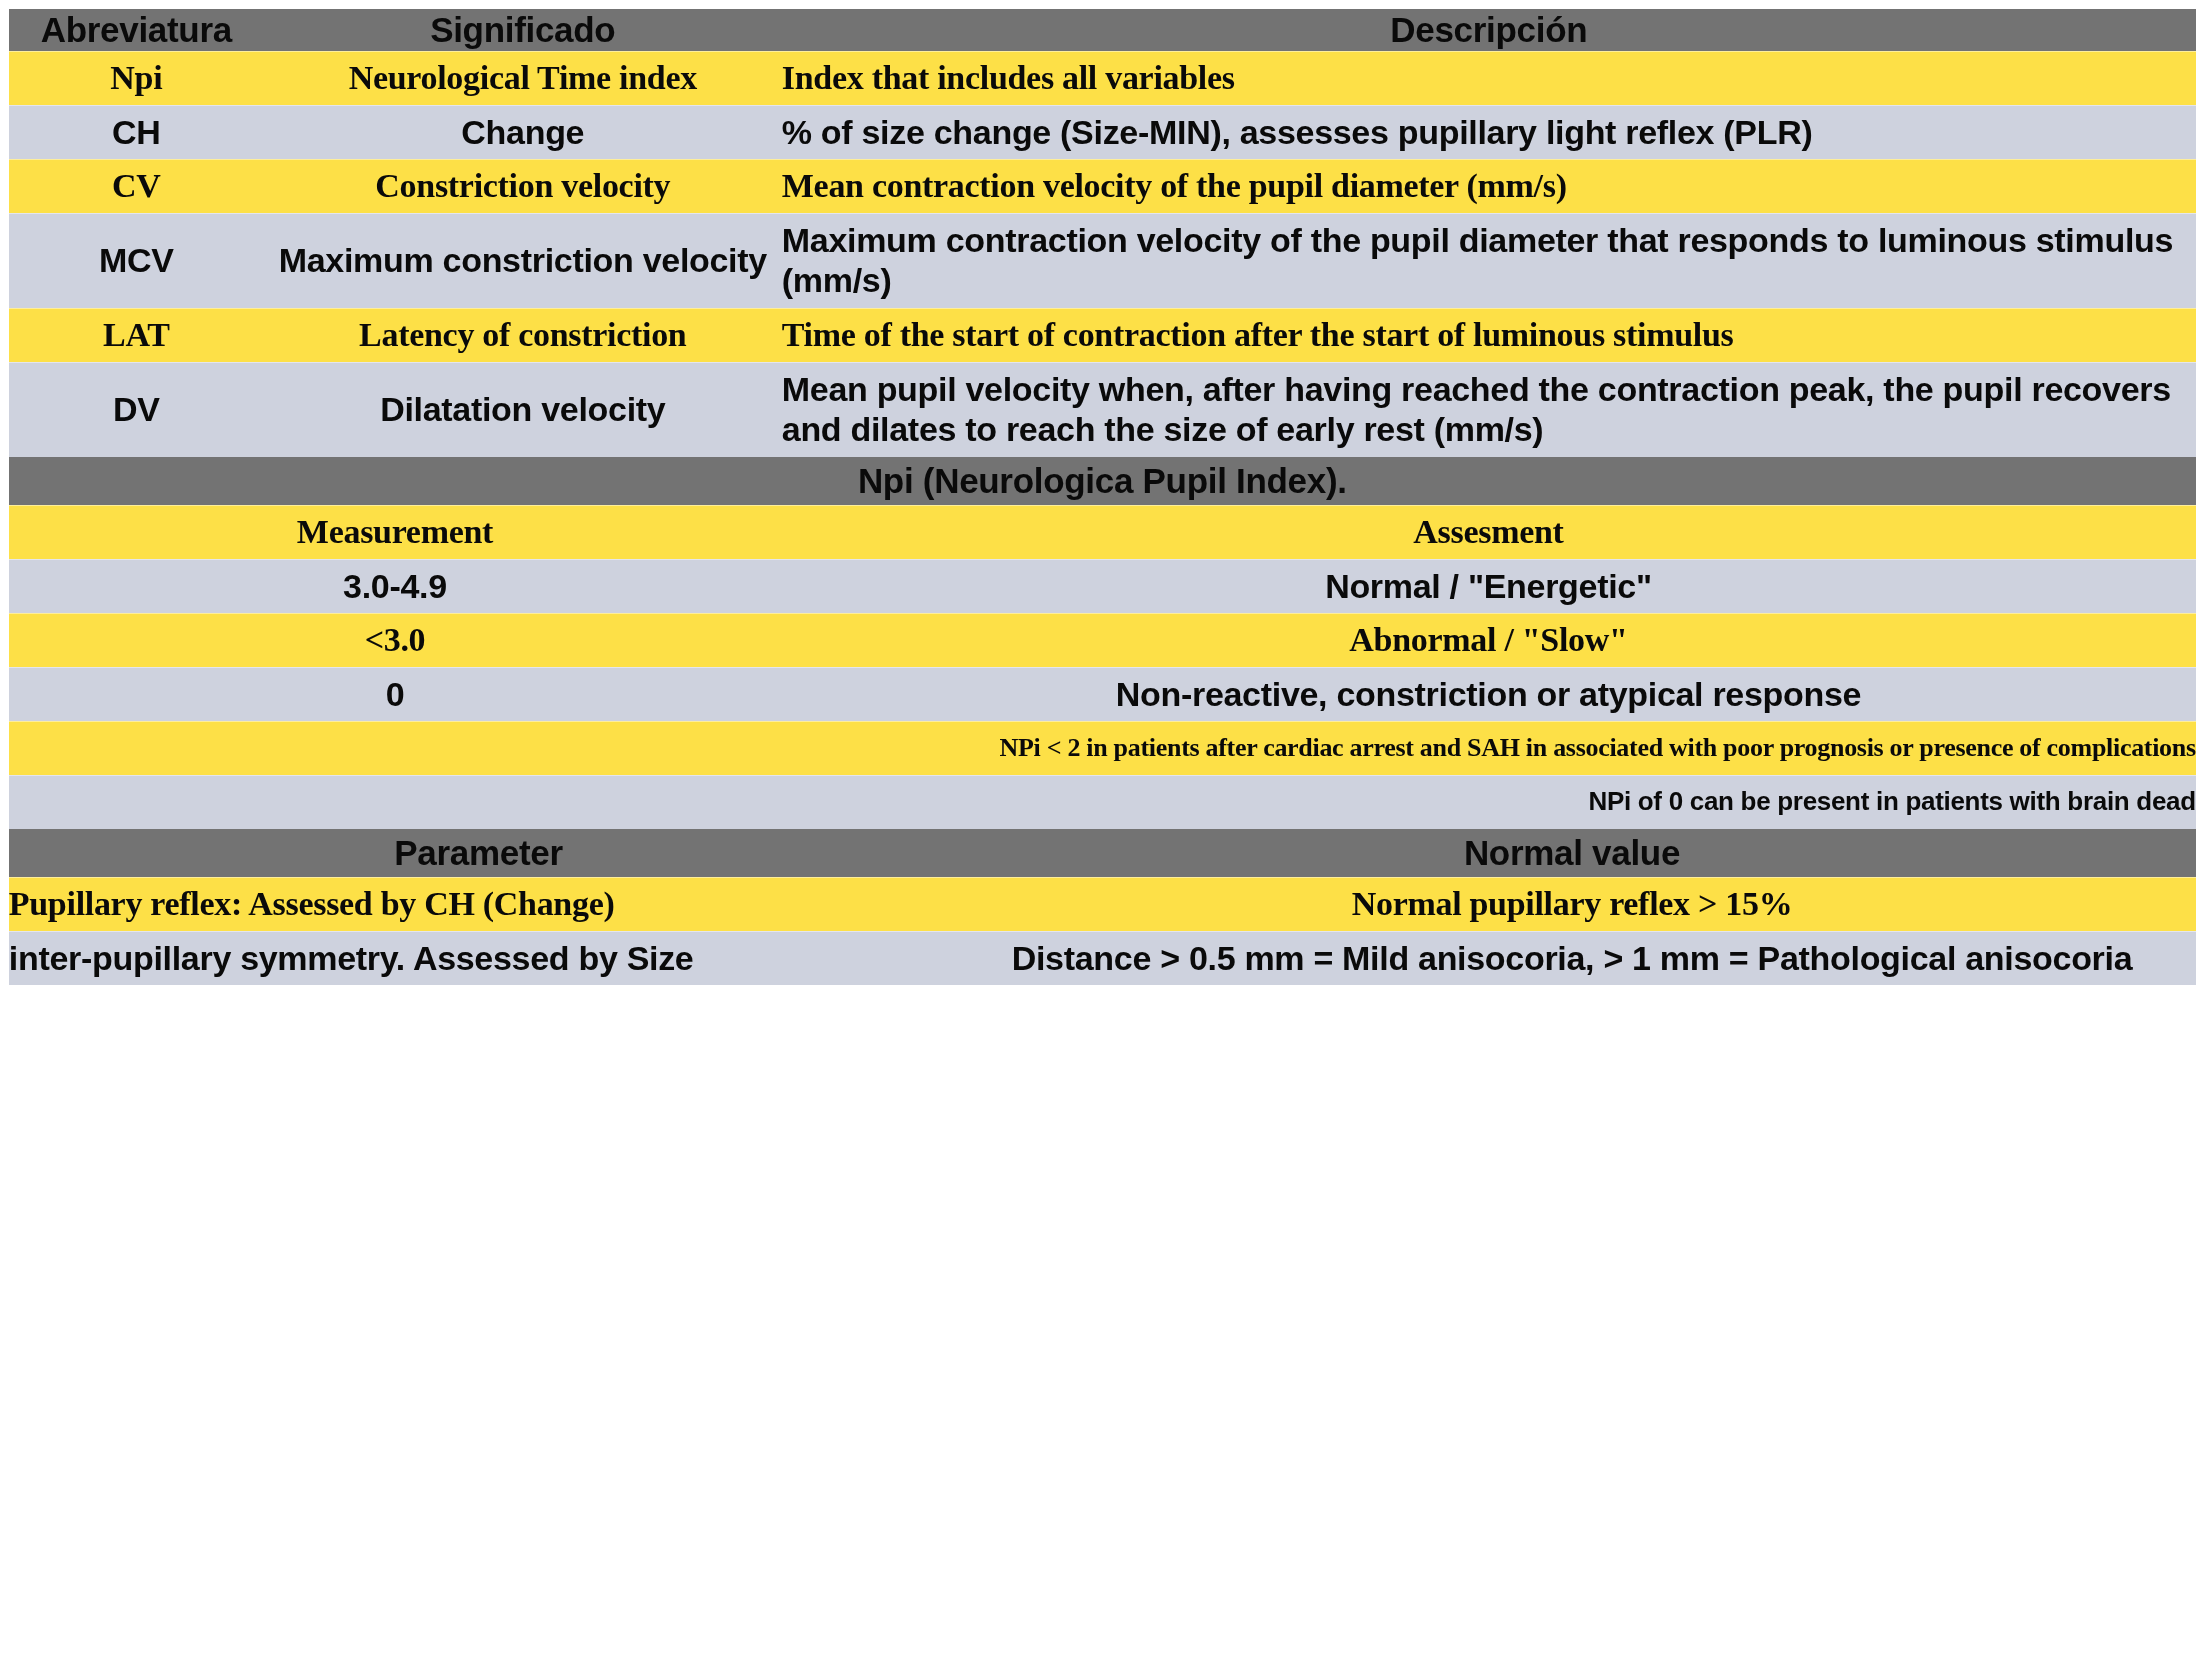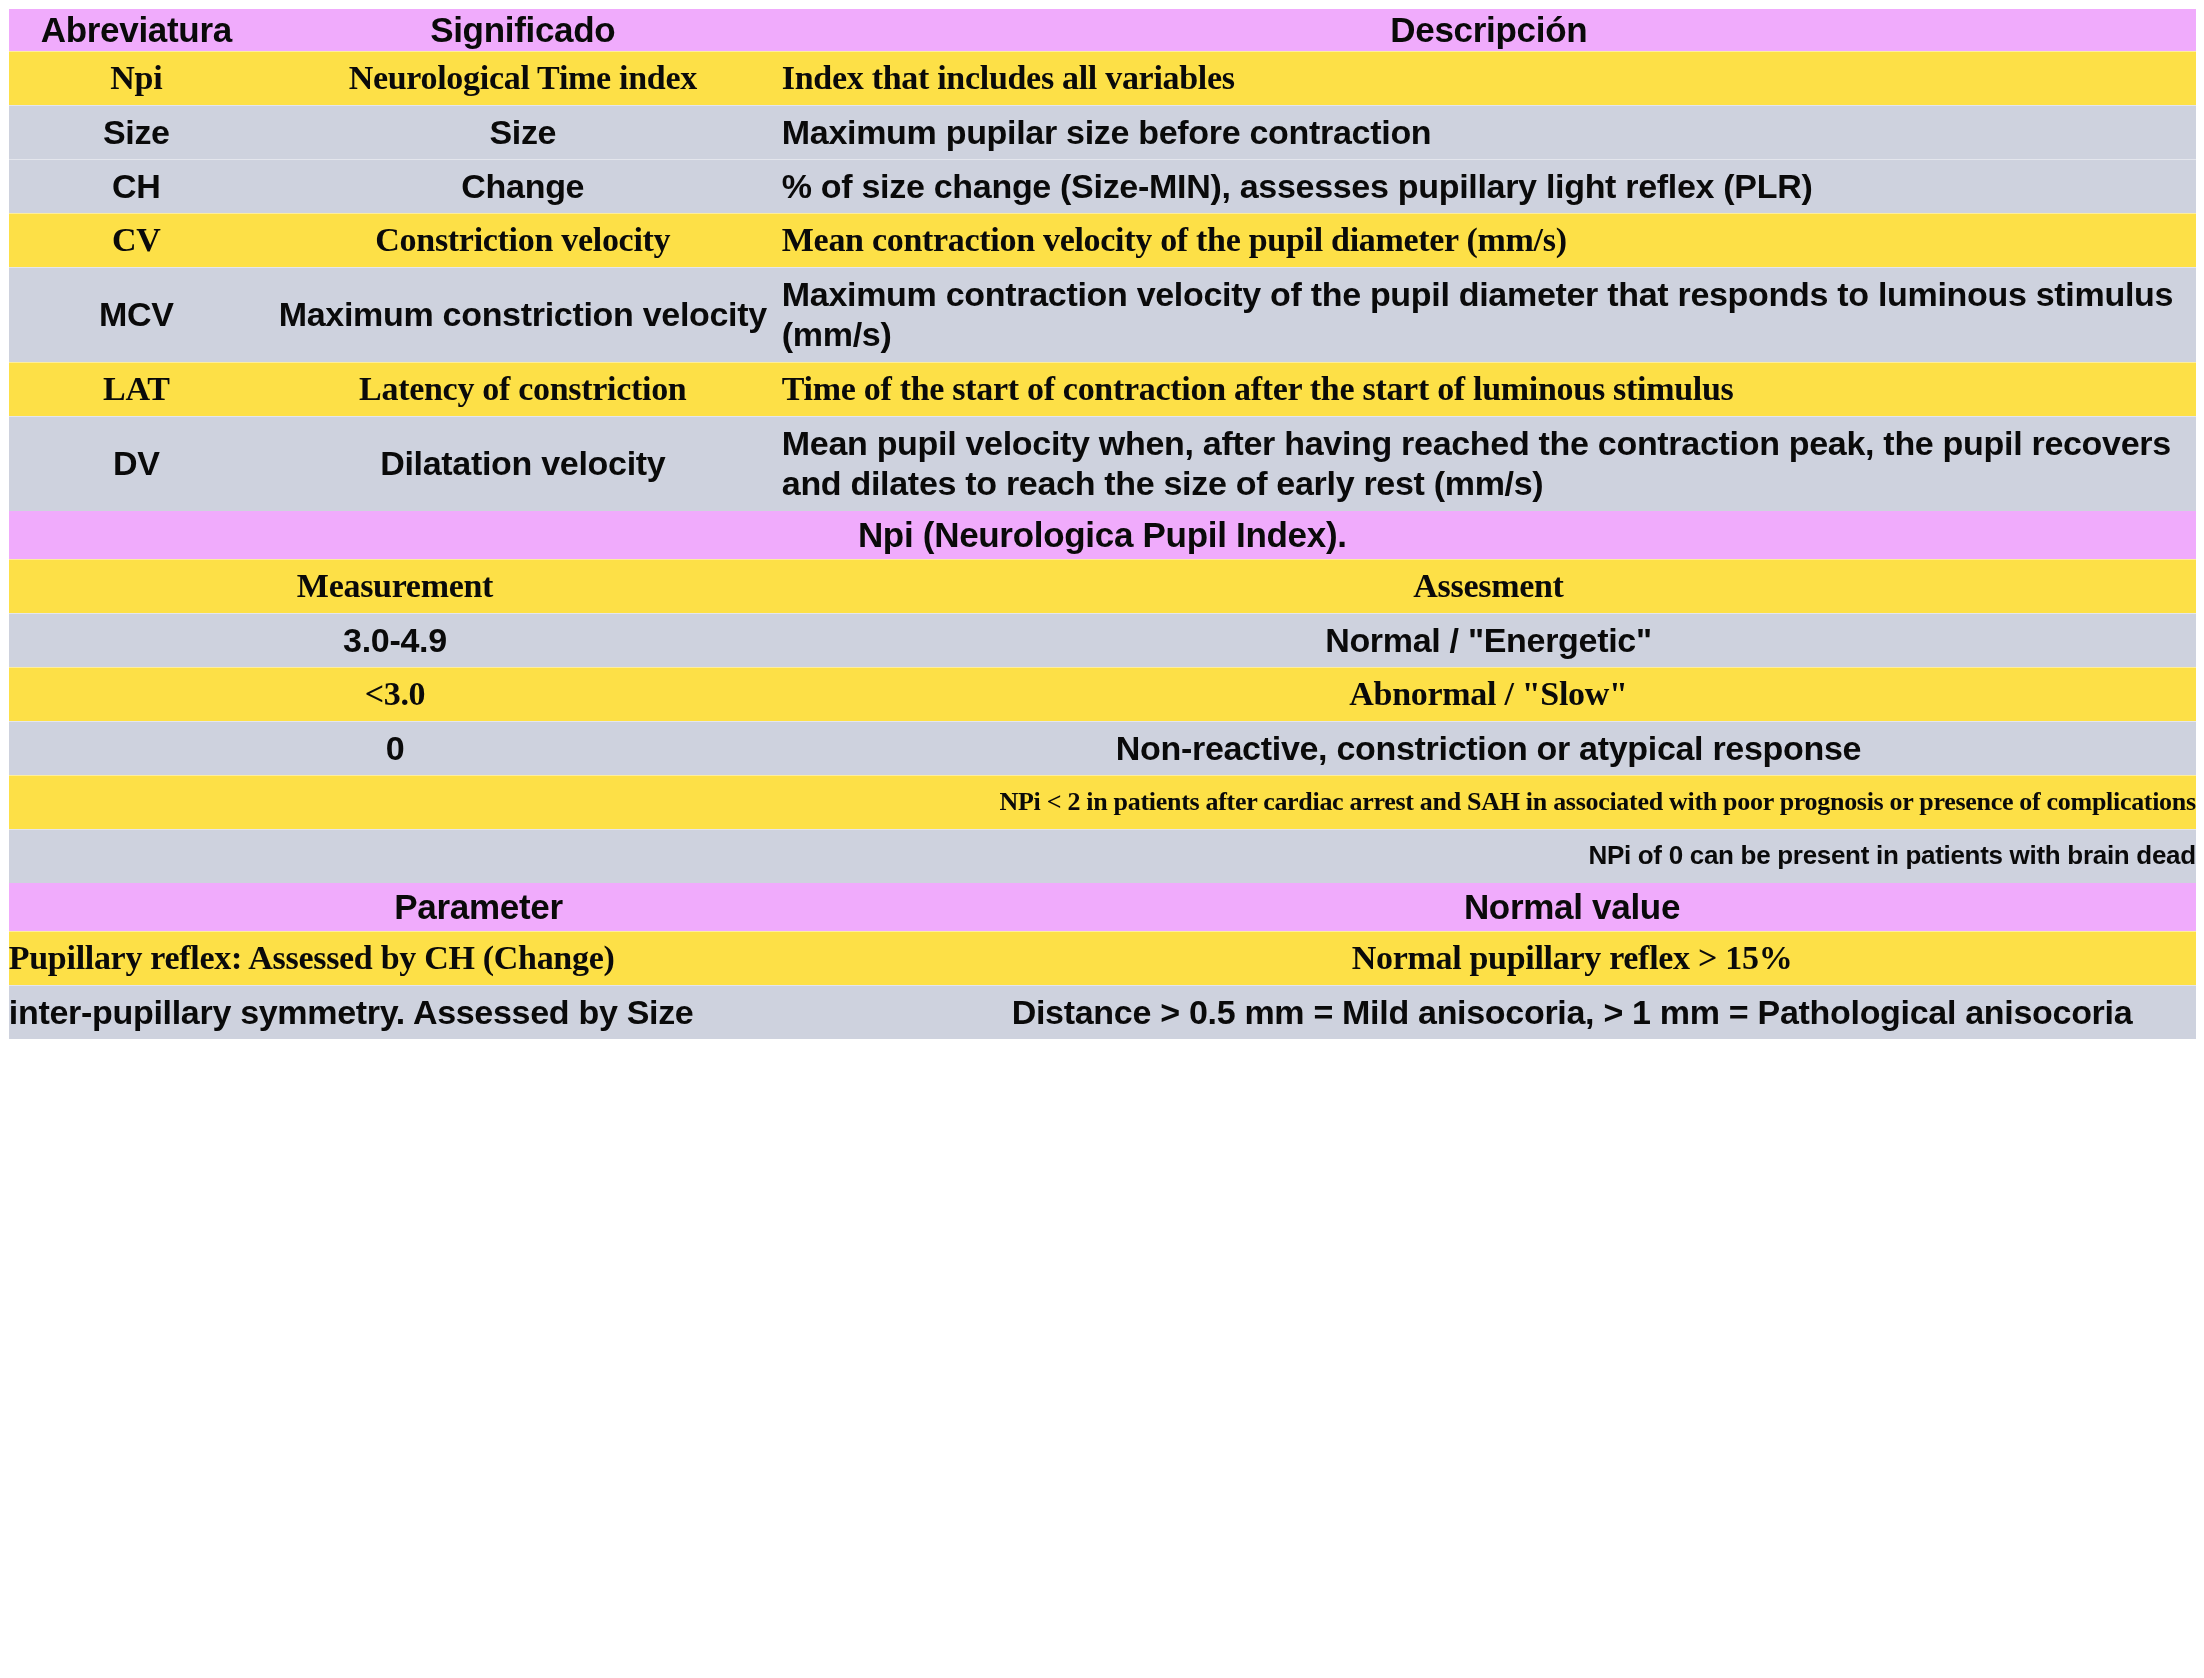--- a/index.html
+++ b/index.html
@@ -37,21 +37,21 @@
     margin: 0;
     border: 0;
     vertical-align: middle;
     font-weight: bold;
     color: #0a0a0a;
     letter-spacing: -0.3px;
   }
 
   
   tr.hdr > * {
-    background: #f0abfc;
+    background: #737373;
     color: #ffffff;
   }
   tr.dark > * {
     background: #fde047;
     font-family: Liberation Serif, serif;
   }
   tr.light > * {
     background: #ced2de;
   }
 
@@ -135,25 +135,20 @@
         <td class="center pad-hdr hdr-txt">Significado</td>
         <td class="center pad-hdr hdr-txt">Descripción</td>
       </tr>
 
       <tr class="dark h-1">
         <td class="center pad-cell cell-txt">Npi</td>
         <td class="center pad-cell cell-txt">Neurological Time index</td>
         <td class="left pad-desc cell-txt">Index that includes all variables</td>
       </tr>
 
-      <tr class="light h-1">
-        <td class="center pad-cell cell-txt">Size</td>
-        <td class="center pad-cell cell-txt">Size</td>
-        <td class="left pad-desc cell-txt">Maximum pupilar size before contraction</td>
-      </tr>
 
 
       <tr class="light h-1">
         <td class="center pad-cell cell-txt">CH</td>
         <td class="center pad-cell cell-txt">Change</td>
         <td class="left pad-desc cell-txt">% of size change (Size-MIN), assesses pupillary light reflex (PLR)</td>
       </tr>
 
       <tr class="dark h-1">
         <td class="center pad-cell cell-txt">CV</td>

